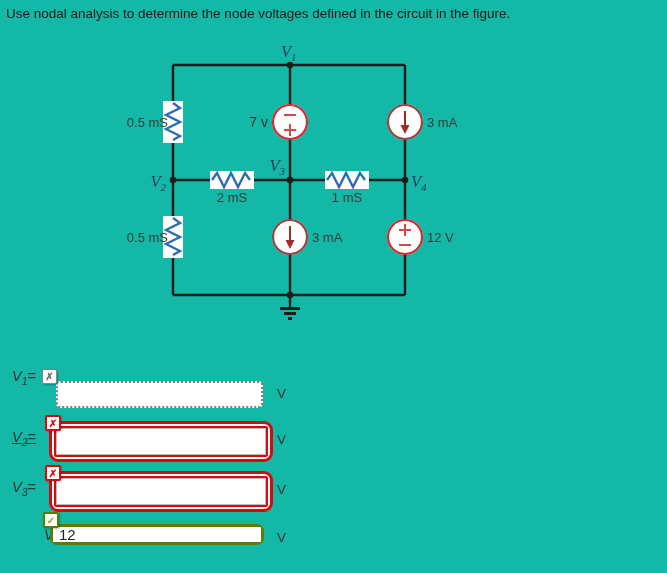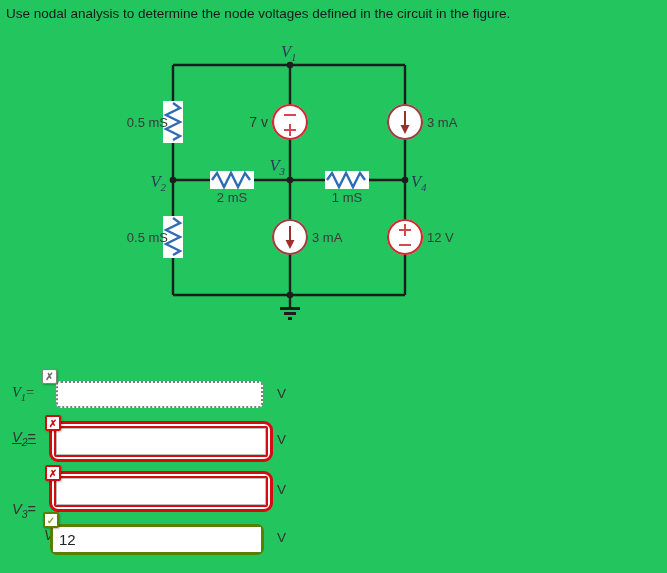--- a/index.html
+++ b/index.html
@@ -1,16 +1,16 @@
 <!DOCTYPE html>
 <html><head>
 <meta charset="utf-8">
 <style>
   html,body{margin:0;padding:0;background:#fff;}
-  .page{position:relative;width:667px;height:573px;background:#22c55e;overflow:hidden;
+  .page{position:relative;width:667px;height:573px;background:#14b8a6;overflow:hidden;
         font-family:"Liberation Sans",sans-serif;}
   .title{position:absolute;left:6px;top:6px;font-size:13.5px;color:#1a1a1a;white-space:nowrap;}
   svg.circuit{position:absolute;left:0;top:30px;width:667px;height:335px;}
 
   
   .cval{font-family:"Liberation Sans",sans-serif;font-size:13px;fill:#3b3b3b;}
   .cval7{font-size:14px;fill:#333;}
   .cnode{font-family:"Liberation Serif",serif;font-style:italic;font-size:16.5px;fill:#2b3a5c;}
   .cnode .s{font-size:11px;}
 
@@ -118,45 +118,45 @@
     <text class="cval" x="347" y="202" text-anchor="middle">1 mS</text>
     <text class="cval" x="312" y="242">3 mA</text>
     <text class="cval" x="427" y="242">12 V</text>
 
     <text class="cnode" x="281" y="57"><tspan>V</tspan><tspan class="s" dy="4">1</tspan></text>
     <text class="cnode" x="166" y="187" text-anchor="end"><tspan>V</tspan><tspan class="s" dy="4">2</tspan></text>
     <text class="cnode" x="285" y="171" text-anchor="end"><tspan>V</tspan><tspan class="s" dy="4">3</tspan></text>
     <text class="cnode" x="411" y="187"><tspan>V</tspan><tspan class="s" dy="4">4</tspan></text>
   </svg>
 
-  <span class="row-label" style="top:384px;font-family:Liberation Serif, serif;"><span>V</span><span class="sub">1</span><span class="eq">=</span></span>
+  <span class="row-label" style="top:368px;"><span>V</span><span class="sub">1</span><span class="eq">=</span></span>
   <span class="badge gray" style="left:42px;top:369px;">✗</span>
   <div class="wrap unanswered" style="left:56px;top:381px;width:207px;height:27px;">
     <input type="text" value="" style="">
   </div>
   <span class="unit" style="top:386px;">V</span>
 
   <span class="row-label" style="top:429px;text-decoration:underline;"><span>V</span><span class="sub">2</span><span class="eq">=</span></span>
   <span class="badge red" style="left:45px;top:415px;">✗</span>
   <div class="wrap incorrect" style="left:49px;top:421px;width:224px;height:41px;">
     <div class="inner">
       <input type="text" value="" style="">
     </div>
   </div>
   <span class="unit" style="top:432px;">V</span>
 
-  <span class="row-label" style="top:501px;"><span>V</span><span class="sub">3</span><span class="eq">=</span></span>
+  <span class="row-label" style="top:479px;"><span>V</span><span class="sub">3</span><span class="eq">=</span></span>
   <span class="badge red" style="left:45px;top:465px;">✗</span>
   <div class="wrap incorrect" style="left:49px;top:471px;width:224px;height:41px;">
     <div class="inner">
       <input type="text" value="" style="">
     </div>
   </div>
   <span class="unit" style="top:482px;">V</span>
 
   <span class="row-label" style="top:527px;margin-left:32px;"><span>V</span><span class="sub">4</span><span class="eq">=</span></span>
   <span class="badge green" style="left:43px;top:512px;">✓</span>
-  <div class="wrap correct" style="left:50px;top:524px;width:214px;height:31px;">
+  <div class="wrap correct" style="left:50px;top:524px;width:214px;height:21px;">
     <input type="text" value="12" style="">
   </div>
   <span class="unit" style="top:530px;">V</span>
 
 </div>
 
 </body></html>

